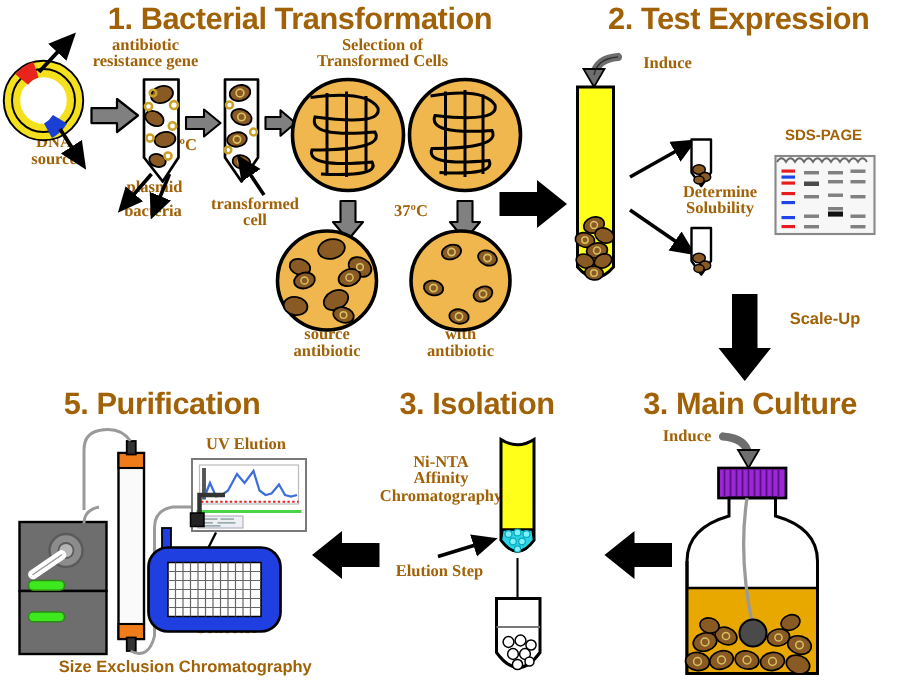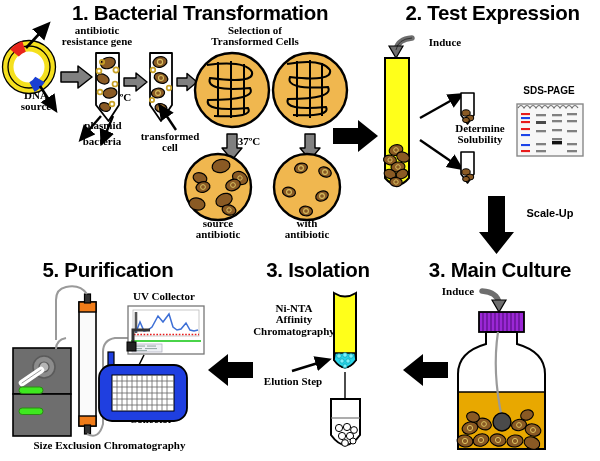--- a/index.html
+++ b/index.html
@@ -1,20 +1,20 @@
 <!DOCTYPE html>
 <html><head>
 <meta charset="utf-8">
 <style>
   html,body{margin:0;padding:0;background:#ffffff;}
   body{width:600px;height:461px;position:relative;overflow:hidden;
        font-family:"Liberation Sans",sans-serif;color:#000;}
   .abs{position:absolute;}
   .t{position:absolute;font-weight:bold;line-height:1.03;text-align:center;
-     white-space:pre;color:#000000;}
+     white-space:pre;color:#a16207;}
   .sec-title{font-size:20.5px;letter-spacing:-0.3px;}
   .lbl{font-size:11px;font-family:Liberation Serif, serif;}
   .lbl-s{font-size:10px;}
   .lbl-b{font-size:11px;text-align:center;}
   svg{display:block;overflow:visible;}
 </style>
 </head>
 <body>
 
 <div class="t sec-title" style="left:40px;top:2px;width:320px;">1. Bacterial Transformation</div>
@@ -27,43 +27,43 @@
 resistance gene</div>
 <div class="t lbl" style="left:6px;top:90px;width:60px;">DNA
 source</div>
 <div class="t lbl" style="left:26px;top:120px;width:60px;margin-left:47px;">plasmid</div>
 <div class="t lbl" style="left:70px;top:136px;width:64px;">bacteria</div>
 <div class="t lbl" style="left:128px;top:131px;width:84px;">transformed
 cell</div>
 <div class="t lbl" style="left:98px;top:92px;width:44px;">42ºC</div>
 <div class="t lbl" style="left:175px;top:25px;width:160px;">Selection of
 Transformed Cells</div>
-<div class="t lbl" style="left:226px;top:136px;width:46px;">37ºC</div>
+<div class="t lbl" style="left:226px;top:136px;width:46px;padding-left:25px;">37ºC</div>
 <div class="t lbl" style="left:178px;top:218px;width:80px;">source
 antibiotic</div>
 <div class="t lbl" style="left:267px;top:218px;width:80px;">with
 antibiotic</div>
 
 <div class="t lbl" style="left:415px;top:37px;width:60px;">Induce</div>
 <div class="t lbl" style="left:435px;top:123px;width:90px;">Determine
 Solubility</div>
 <div class="t lbl-s" style="left:512px;top:86px;width:74px;">SDS-PAGE</div>
 <div class="t lbl-b" style="left:505px;top:208px;width:90px;">Scale-Up</div>
 
 <div class="t lbl" style="left:430px;top:286px;width:56px;">Induce</div>
 
 <div class="t lbl" style="left:239px;top:303px;width:110px;">Ni-NTA
 Affinity
 Chromatography</div>
 <div class="t lbl" style="left:245px;top:376px;width:96px;">Elution Step</div>
 
-<div class="t lbl" style="left:116px;top:291px;width:96px;">UV Collector</div>
+<div class="t lbl" style="left:116px;top:291px;width:96px;">UV Elution</div>
 <div class="t lbl" style="left:103px;top:403px;width:96px;">Fraction
 Collector</div>
-<div class="t lbl-b" style="left:2px;top:440px;width:215px;font-family:Liberation Serif, serif;">Size Exclusion Chromatography</div>
+<div class="t lbl-b" style="left:16px;top:440px;width:215px;">Size Exclusion Chromatography</div>
 
 <svg class="abs" style="left:0;top:0;" width="600" height="461" viewBox="0 0 600 461">
   <defs>
     <marker id="ah" markerWidth="7" markerHeight="7" refX="1" refY="3.2" orient="auto">
       <path d="M0,0 L7,3.2 L0,6.4 z" fill="#000"></path>
     </marker>
   </defs>
 
   <g>
     <circle cx="29" cy="67" r="21" fill="none" stroke="#f5e01e" stroke-width="11"></circle>

